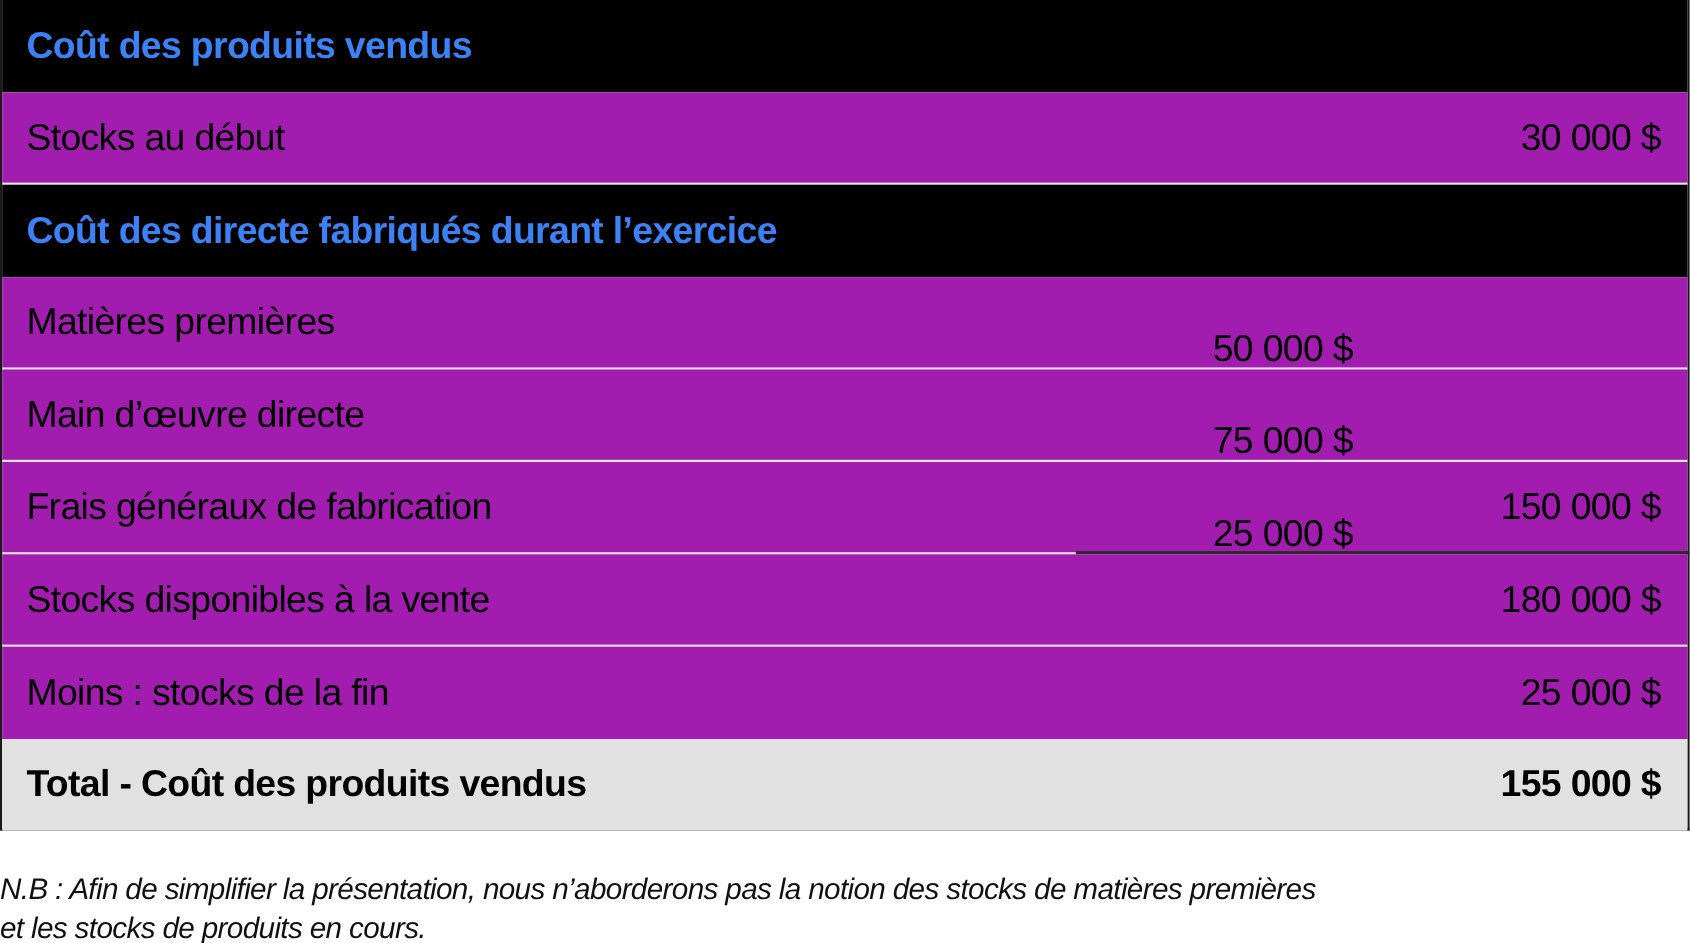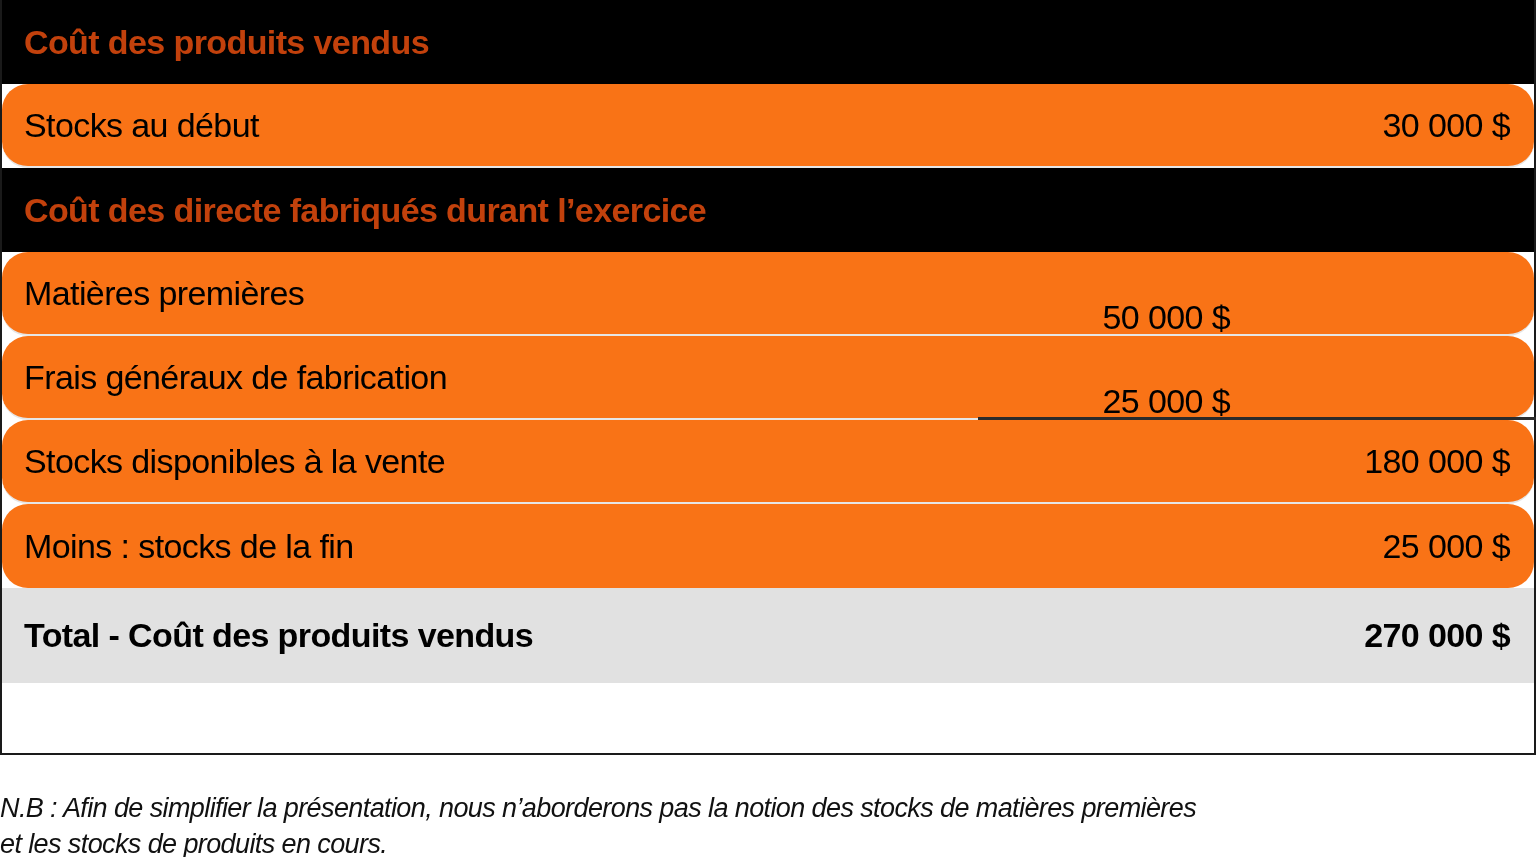--- a/index.html
+++ b/index.html
@@ -27,33 +27,32 @@
       position: relative;
       height: 84px;
       box-sizing: border-box;
       display: flex;
       align-items: center;
       font-size: 34px;
       letter-spacing: -0.6px;
     }
     .row.header {
       background: #000000;
-      color: #c2410c;
+      color: #3b82f6;
       font-weight: bold;
     }
     .row.plain {
-      background: #f97316;
+      background: #a21caf;
       border-bottom: 2px solid #e6e6e6;
-      border-radius: 26px;
     }
     .row.plain.last { border-bottom: none; }
     .row.total {
       background: #e1e1e1;
       font-weight: bold;
-      height: 95px;
+      height: 83px;
     }
     .cell-label {
       position: absolute;
       left: 22px;
       white-space: nowrap;
     }
     .cell-mid {
       position: absolute;
       right: 304px;
       white-space: nowrap;
@@ -102,40 +101,45 @@
 
   <div class="row header">
     <span class="cell-label">Coût des directe fabriqués durant l’exercice</span>
   </div>
 
   <div class="row plain">
     <span class="cell-label">Matières premières</span>
     <span class="cell-mid">50 000 $</span>
   </div>
 
+  <div class="row plain">
+    <span class="cell-label">Main d’œuvre directe</span>
+    <span class="cell-mid">75 000 $</span>
+  </div>
 
   <div class="row plain">
     <span class="cell-label">Frais généraux de fabrication</span>
     <span class="cell-mid">25 000 $</span>
+    <span class="cell-right">150 000 $</span>
     <div class="subtotal-rule"></div>
   </div>
 
   <div class="row plain">
     <span class="cell-label">Stocks disponibles à la vente</span>
     <span class="cell-right">180 000 $</span>
   </div>
 
   <div class="row plain last">
     <span class="cell-label">Moins : stocks de la fin</span>
     <span class="cell-right">25 000 $</span>
   </div>
 
   <div class="row total">
     <span class="cell-label">Total - Coût des produits vendus</span>
-    <span class="cell-right">270 000 $</span>
+    <span class="cell-right">155 000 $</span>
   </div>
 
 </div>
 
 <div class="note">
   <div>N.B : Afin de simplifier la présentation, nous n’aborderons pas la notion des stocks de matières premières</div>
   <div>et les stocks de produits en cours.</div>
 </div>
 
 </body></html>

